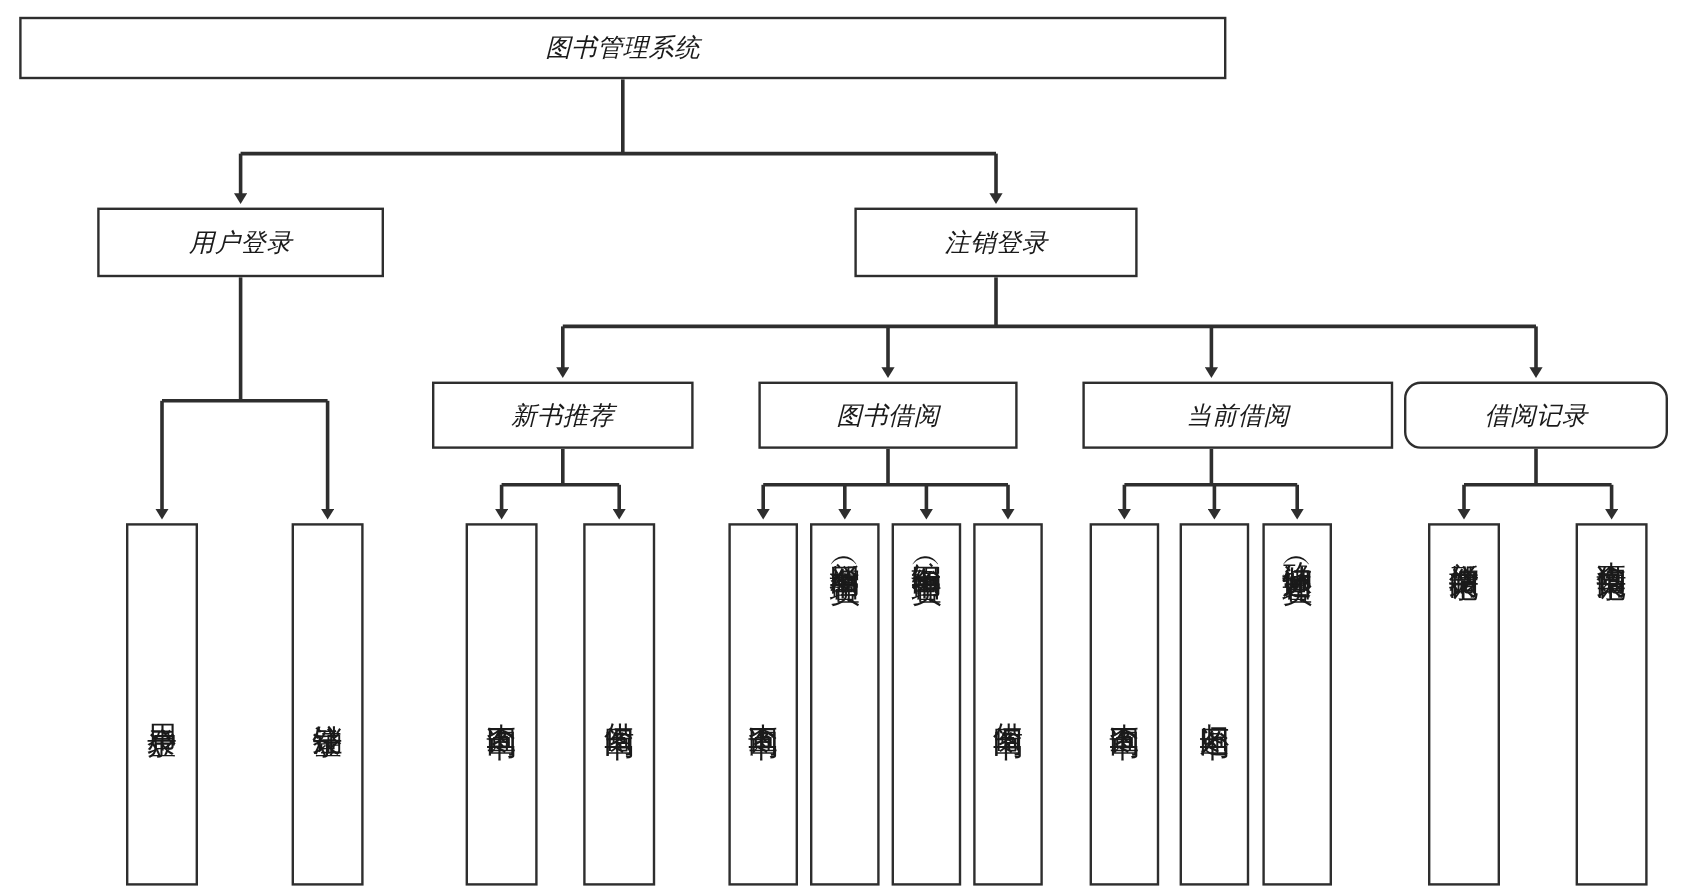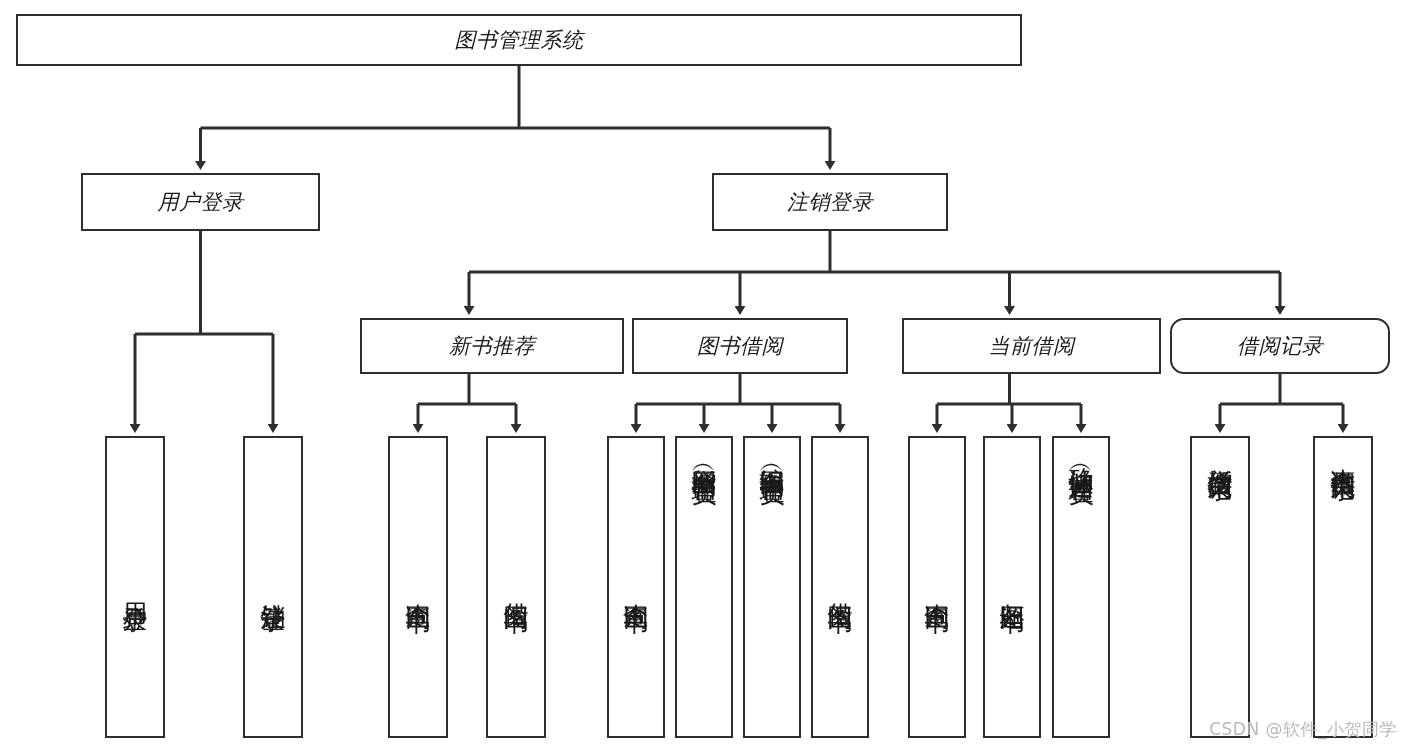--- a/index.html
+++ b/index.html
@@ -125,21 +125,21 @@
   <div id="node-layer">
       <div class="node horiz" style="left: 16px; top: 14px; width: 1006px; height: 52px;">
         <span class="label">图书管理系统</span>
       </div>
       <div class="node horiz" style="left: 81px; top: 173px; width: 239px; height: 58px;">
         <span class="label">用户登录</span>
       </div>
       <div class="node horiz" style="left: 712px; top: 173px; width: 236px; height: 58px;">
         <span class="label">注销登录</span>
       </div>
-      <div class="node horiz" style="left: 360px; top: 318px; width: 264px; height: 56px;">
+      <div class="node horiz" style="left: 360px; top: 318px; width: 218px; height: 56px;">
         <span class="label">新书推荐</span>
       </div>
       <div class="node horiz" style="left: 632px; top: 318px; width: 216px; height: 56px;">
         <span class="label">图书借阅</span>
       </div>
       <div class="node horiz" style="left: 902px; top: 318px; width: 259px; height: 56px;">
         <span class="label">当前借阅</span>
       </div>
       <div class="node horiz" style="left: 1170px; top: 318px; width: 220px; height: 56px; border-radius: 14px;">
         <span class="label">借阅记录</span>
@@ -178,14 +178,13 @@
         <span class="label">确认归还（管理员）</span>
       </div>
       <div class="node vert" style="left: 1190px; top: 436px; width: 60px; height: 302px;">
         <span class="label">新增借阅记录</span>
       </div>
       <div class="node vert" style="left: 1313px; top: 436px; width: 60px; height: 302px;">
         <span class="label">查询借阅记录</span>
       </div>
     </div>
 
-  <div id="watermark">CSDN @软件_小贺同学</div>
 </div>
 
 </body></html>

